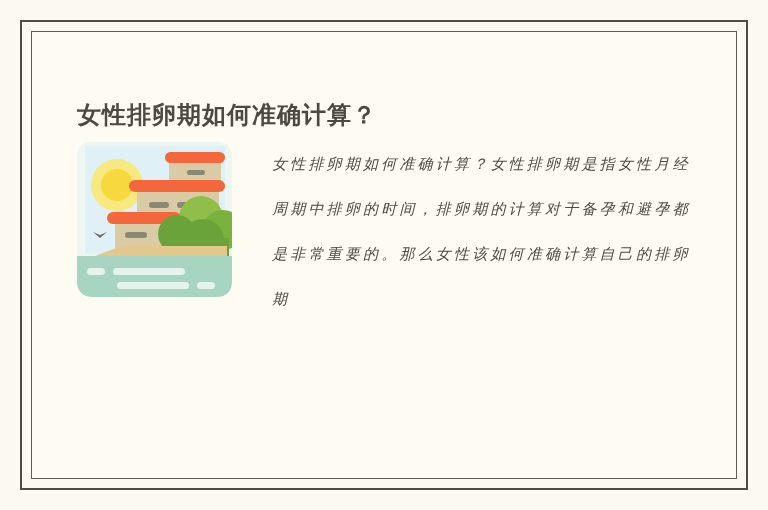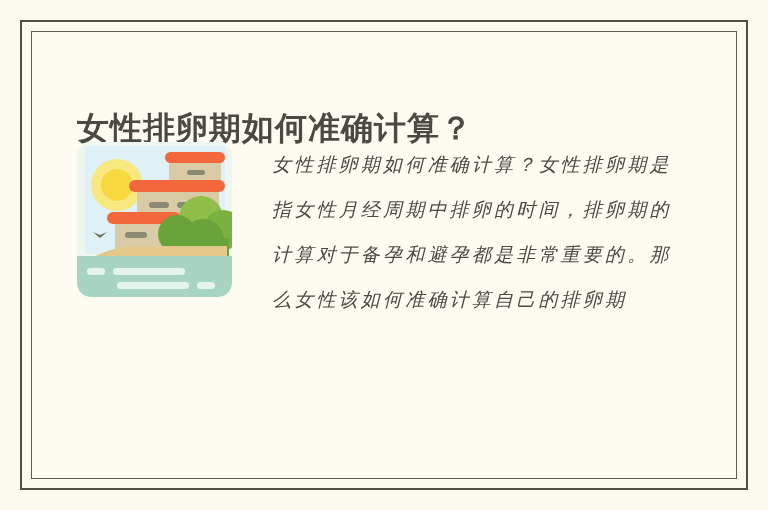--- a/index.html
+++ b/index.html
@@ -42,22 +42,22 @@
     bottom: 9px;
     box-sizing: border-box;
     border: 1px solid #5c5f50;
     background: #fdfbf2;
   }
 
   
   #title {
     position: absolute;
     left: 45px;
-    top: 54px;
-    font-size: 32px;
+    top: 46px;
+    font-size: 24px;
     line-height: 42px;
     font-weight: 700;
     color: #4a4a42;
     letter-spacing: 1px;
     white-space: nowrap;
     font-family: "Liberation Sans", "DejaVu Sans", sans-serif;
   }
 
   
   #content {
@@ -79,21 +79,21 @@
     overflow: hidden;
     background: #eef6f2;
   }
   #illustration svg { display: block; }
 
   
   #body-text {
     margin-left: 40px;
     flex: 1 1 auto;
     color: #4b4b44;
-    font-size: 19px;
+    font-size: 15px;
     line-height: 45px;
     letter-spacing: 3.2px;
     font-family: "Liberation Serif", "DejaVu Serif", serif;
     font-style: italic;
     font-weight: 400;
     max-width: 420px;
     word-break: break-all;
     text-align: left;
   }
 </style>

